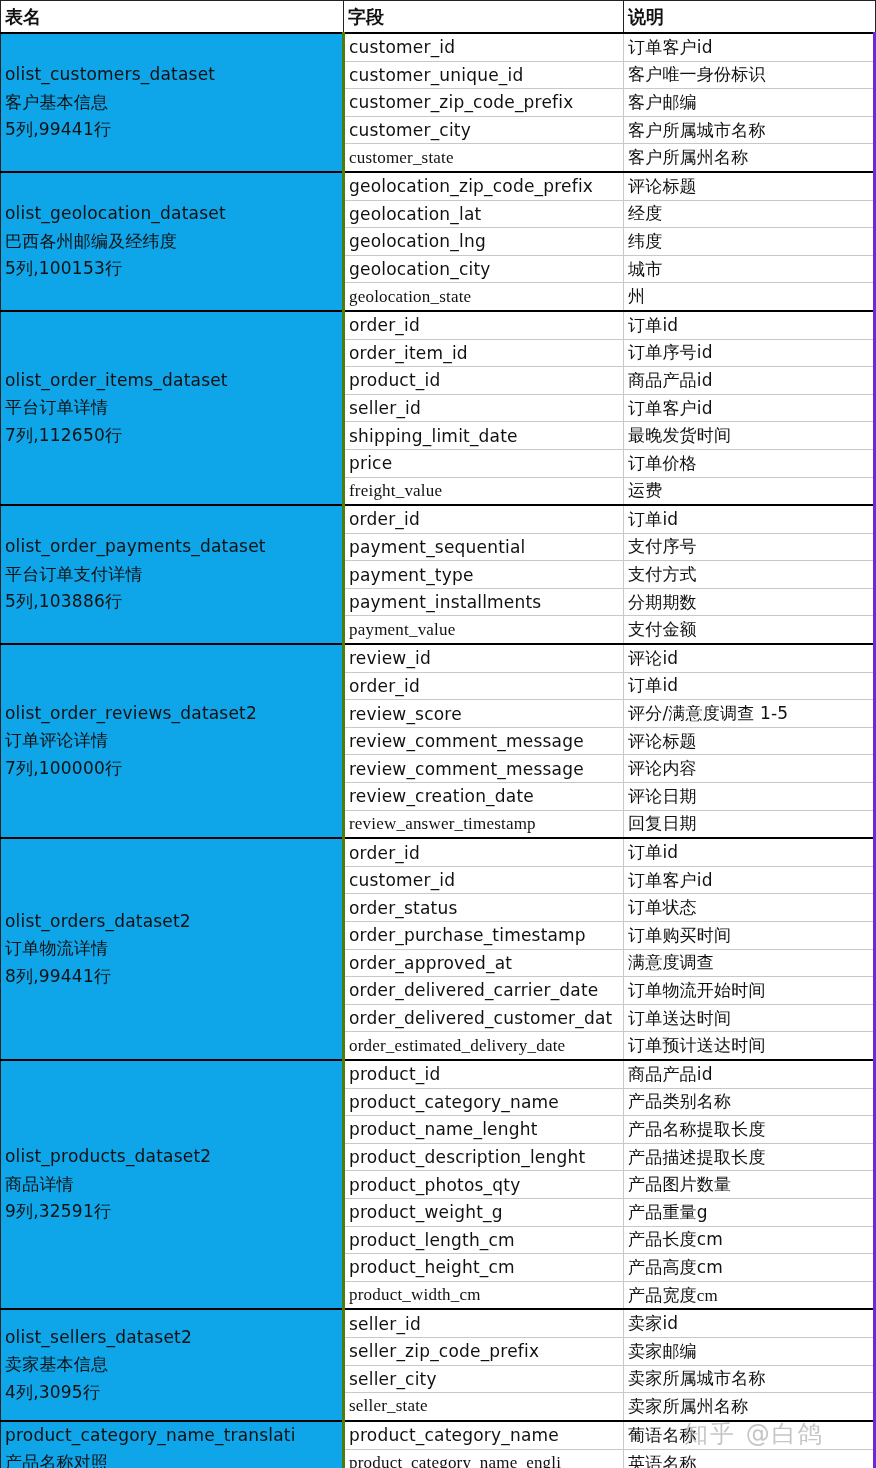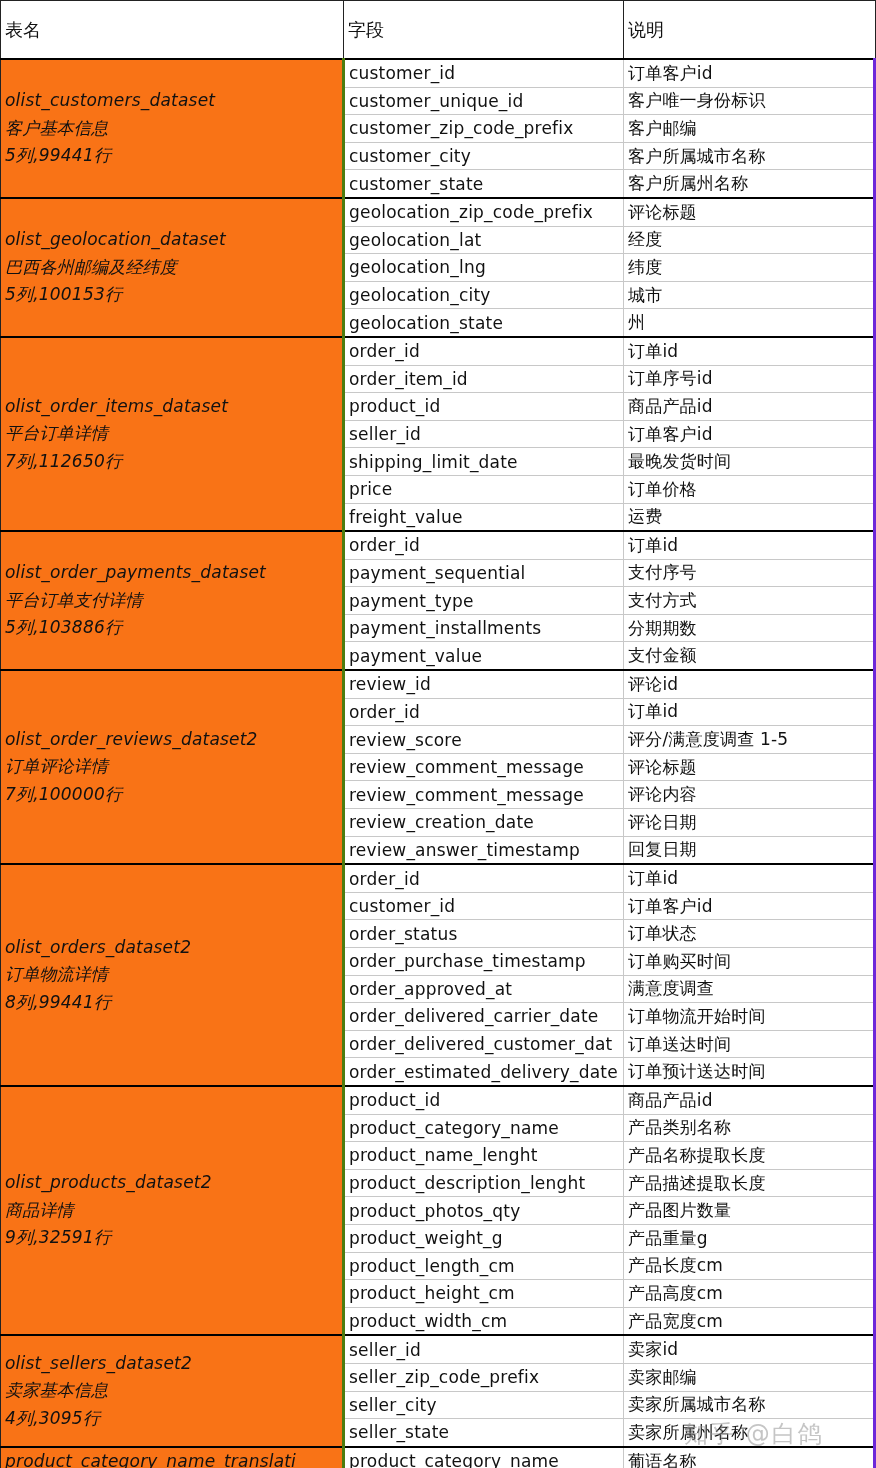--- a/index.html
+++ b/index.html
@@ -3,31 +3,31 @@
   <meta charset="utf-8">
   <style>
     html, body { margin: 0; padding: 0; background: #ffffff; }
     body { width: 876px; height: 1468px; position: relative; overflow: hidden;
            font-family: "DejaVu Sans", "Liberation Sans", sans-serif; color: #111; }
     table { border-collapse: collapse; table-layout: fixed; width: 875px;
             position: absolute; left: 0; top: 0; }
     col.c1 { width: 343px; }
     col.c2 { width: 280px; }
     col.c3 { width: 252px; }
-    th { height: 31px; text-align: left; font-weight: normal; font-size: 18px;
-         padding: 13px 4px; border: 1px solid #222; border-bottom: 2px solid #000;
+    th { height: 31px; text-align: left; font-weight: bold; font-size: 18px;
+         padding: 0 4px; border: 1px solid #222; border-bottom: 2px solid #000;
          background: #fff; }
     td { font-size: 17px; padding: 0 4px; height: 26.6px; white-space: nowrap;
          overflow: hidden; border: 1px solid #c8c8c8; letter-spacing: 0.2px; }
-    td.tbl { background: #f97316; border: 1px solid #222; line-height: 27.5px;
-             vertical-align: middle; white-space: normal; font-style: italic; }
+    td.tbl { background: #0ea5e9; border: 1px solid #222; line-height: 27.5px;
+             vertical-align: middle; white-space: normal; }
     td.f { border-left: 3px solid #4d7c0f; }
     td.d { border-right: 5px solid #6d28d9; }
     tr.grp-start td { border-top: 2px solid #000; }
-    tr.grp-end td { border-bottom: 1px solid #222; }
+    tr.grp-end td { border-bottom: 1px solid #222; font-family: Liberation Serif, serif; }
     .tbl-line { display: block; overflow: hidden; white-space: nowrap; }
     .watermark { position: absolute; left: 684px; top: 1418px; font-size: 24px;
                  color: rgba(150,150,150,0.55); letter-spacing: 2px; pointer-events: none; }
   </style>
 </head>
 <body>
 
 <table>
   <colgroup>
       <col class="c1">

